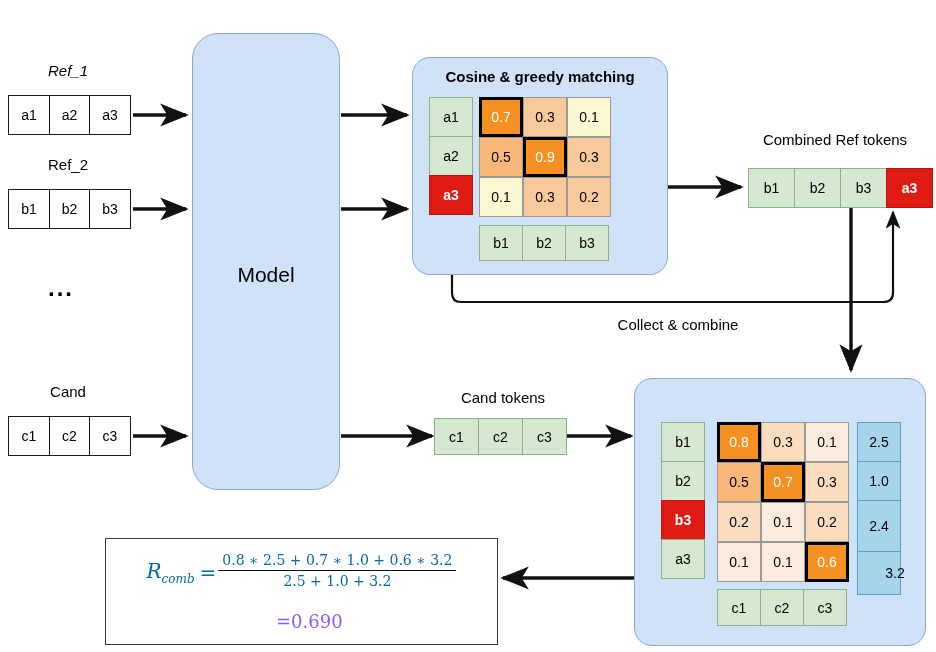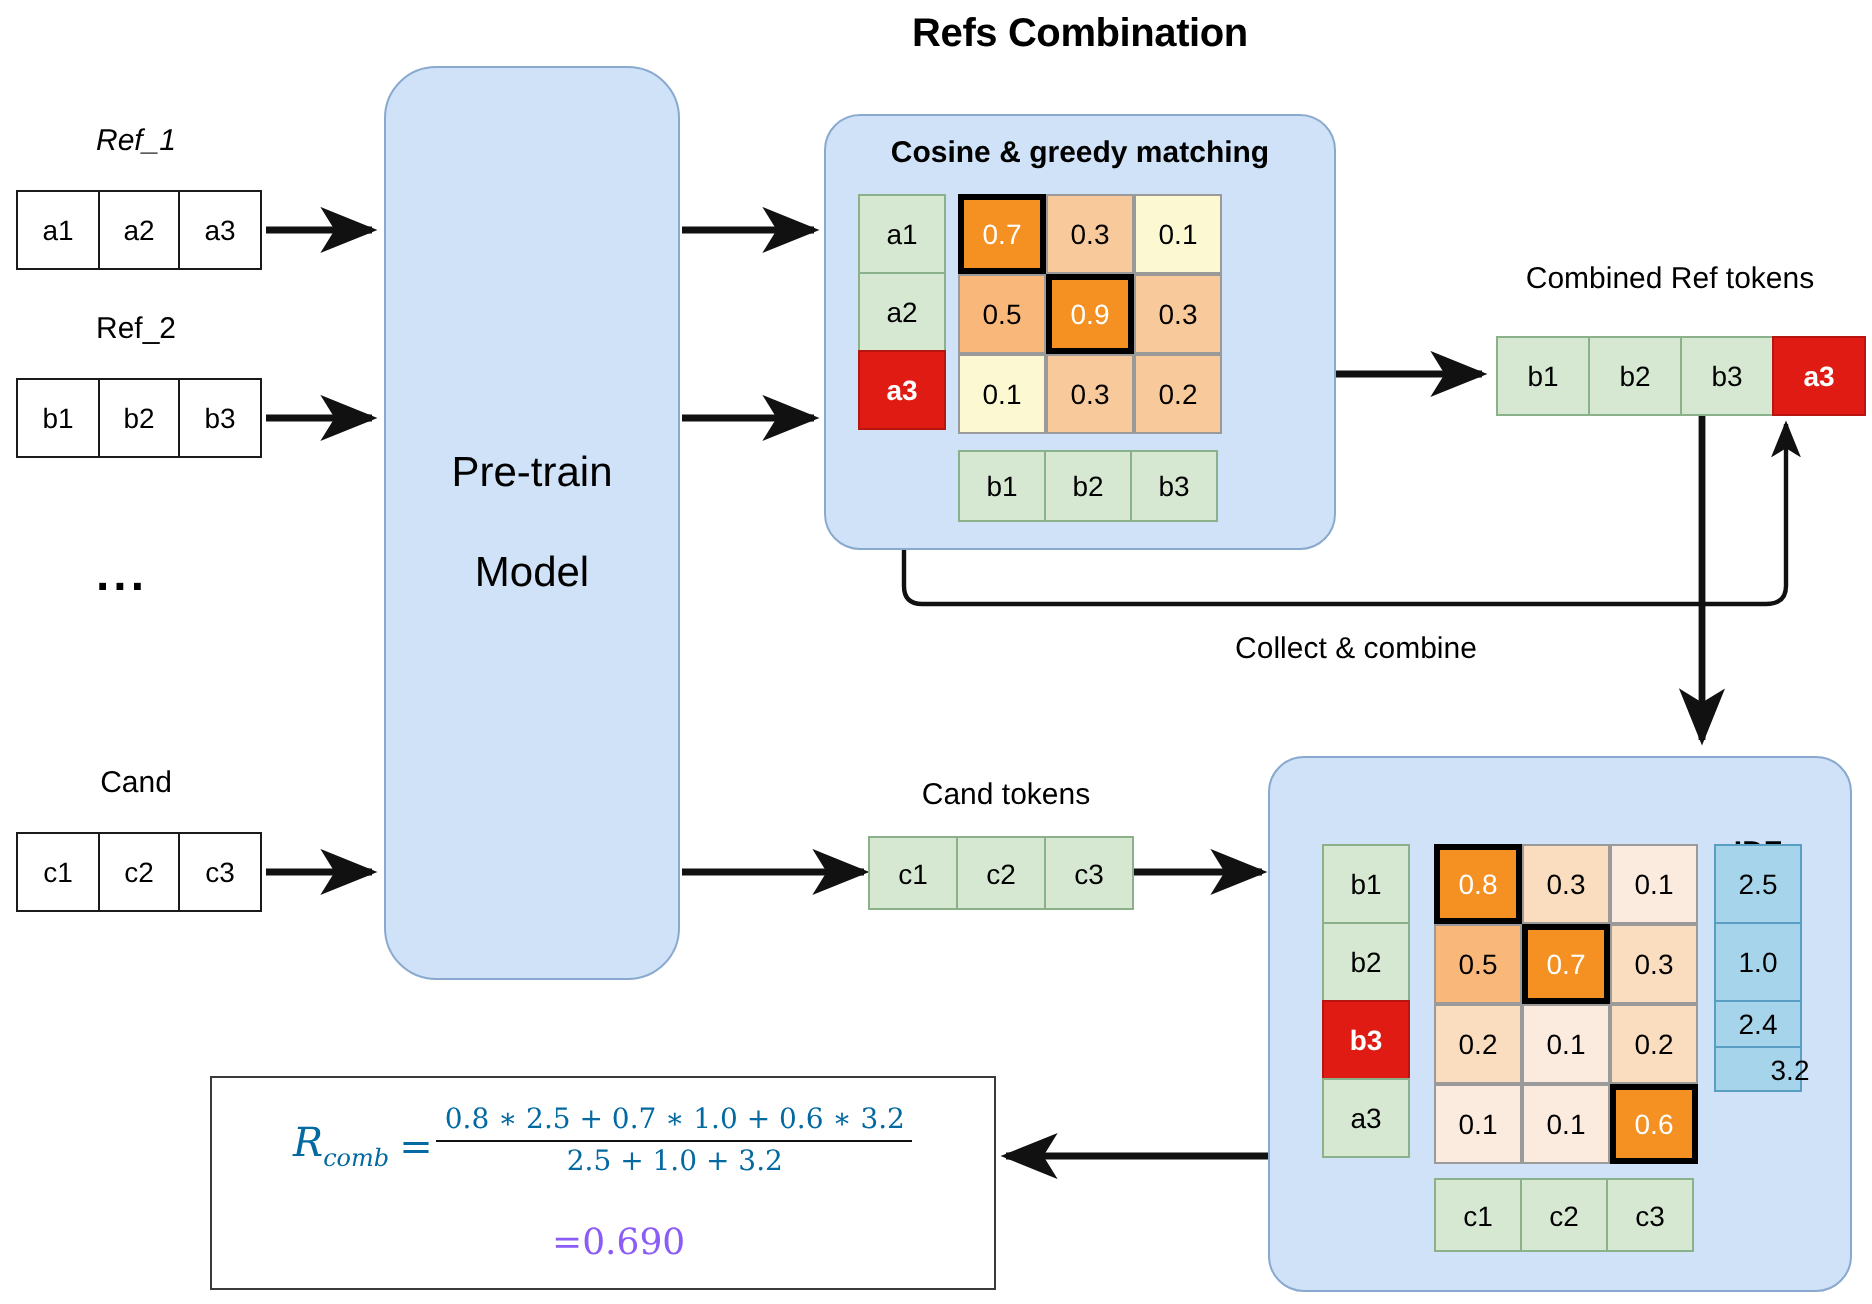--- a/index.html
+++ b/index.html
@@ -230,21 +230,20 @@
 
     <path d="M452,207 L452,293 Q452,302 461,302 L883,302 Q893,302 893,293 L893,212" fill="none" stroke="#111111" stroke-width="2.2" marker-end="url(#ahs)"></path>
 
     <line x1="851" y1="208" x2="851" y2="370" stroke="#111111" stroke-width="3.4" marker-end="url(#ah)"></line>
 
     <line x1="553" y1="436" x2="631" y2="436" stroke="#111111" stroke-width="3.4" marker-end="url(#ah)"></line>
 
     <line x1="647" y1="578" x2="503" y2="578" stroke="#111111" stroke-width="3.4" marker-end="url(#ah)"></line>
   </svg>
 
-  <div class="abs title" style="left:430px; top:6px; width:220px;">Refs Combination</div>
 
   <div class="abs label" style="left:8px; top:62px; width:120px;font-style:italic;">Ref_1</div>
   <div class="abs strip" style="left:8px; top:95px;">
     <div class="cell" style="width:42px;height:40px;">a1</div>
     <div class="cell" style="width:42px;height:40px;">a2</div>
     <div class="cell" style="width:42px;height:40px;">a3</div>
   </div>
 
   <div class="abs label" style="left:8px; top:156px; width:120px;">Ref_2</div>
   <div class="abs strip" style="left:8px; top:189px;">
@@ -256,21 +255,20 @@
   <div class="abs ellipsis" style="left:48px; top:274px;">...</div>
 
   <div class="abs label" style="left:8px; top:383px; width:120px;">Cand</div>
   <div class="abs strip" style="left:8px; top:416px;">
     <div class="cell" style="width:42px;height:40px;">c1</div>
     <div class="cell" style="width:42px;height:40px;">c2</div>
     <div class="cell" style="width:42px;height:40px;">c3</div>
   </div>
 
   <div class="abs bluebox model" style="left:192px; top:33px; width:148px; height:457px; display:flex; flex-direction:column; align-items:center; justify-content:center;">
-    <div class="model-text">Pre-train</div>
     <div class="model-text" style="margin-top:26px;">Model</div>
   </div>
 
   <div class="abs bluebox" style="left:412px; top:57px; width:256px; height:218px;"></div>
 
   <div class="abs panel-title" style="left:412px; top:68px; width:256px;">Cosine &amp; greedy matching</div>
 
   <div class="abs gcol" style="left:429px; top:97px;">
     <div class="cell" style="width:44px;height:40px;">a1</div>
     <div class="cell" style="width:44px;height:40px;">a2</div>
@@ -339,22 +337,22 @@
     <div class="mc" style="background:#fadcbe;">0.2</div>
 
     <div class="mc" style="background:#fbeade;">0.1</div>
     <div class="mc" style="background:#fbeade;">0.1</div>
     <div class="mc hl" style="background:#f59122;">0.6</div>
   </div>
 
   <div class="abs idfcol" style="left:857px; top:422px;">
     <div class="cell" style="width:44px;height:40px;">2.5</div>
     <div class="cell" style="width:44px;height:40px;">1.0</div>
-    <div class="cell" style="width:44px;height:24px;">2.4</div>
-    <div class="cell" style="width:44px;height:23px;padding-left:32px;">3.2</div>
+    <div class="cell" style="width:44px;height:52px;">2.4</div>
+    <div class="cell" style="width:44px;height:44px;padding-left:32px;">3.2</div>
   </div>
 
   <div class="abs gstrip" style="left:717px; top:589px;">
     <div class="cell" style="width:44px;height:37px;">c1</div>
     <div class="cell" style="width:44px;height:37px;">c2</div>
     <div class="cell" style="width:44px;height:37px;">c3</div>
   </div>
 
   <div class="abs formula-box" style="left:105px; top:538px; width:393px; height:107px;">
     <div class="formula">

